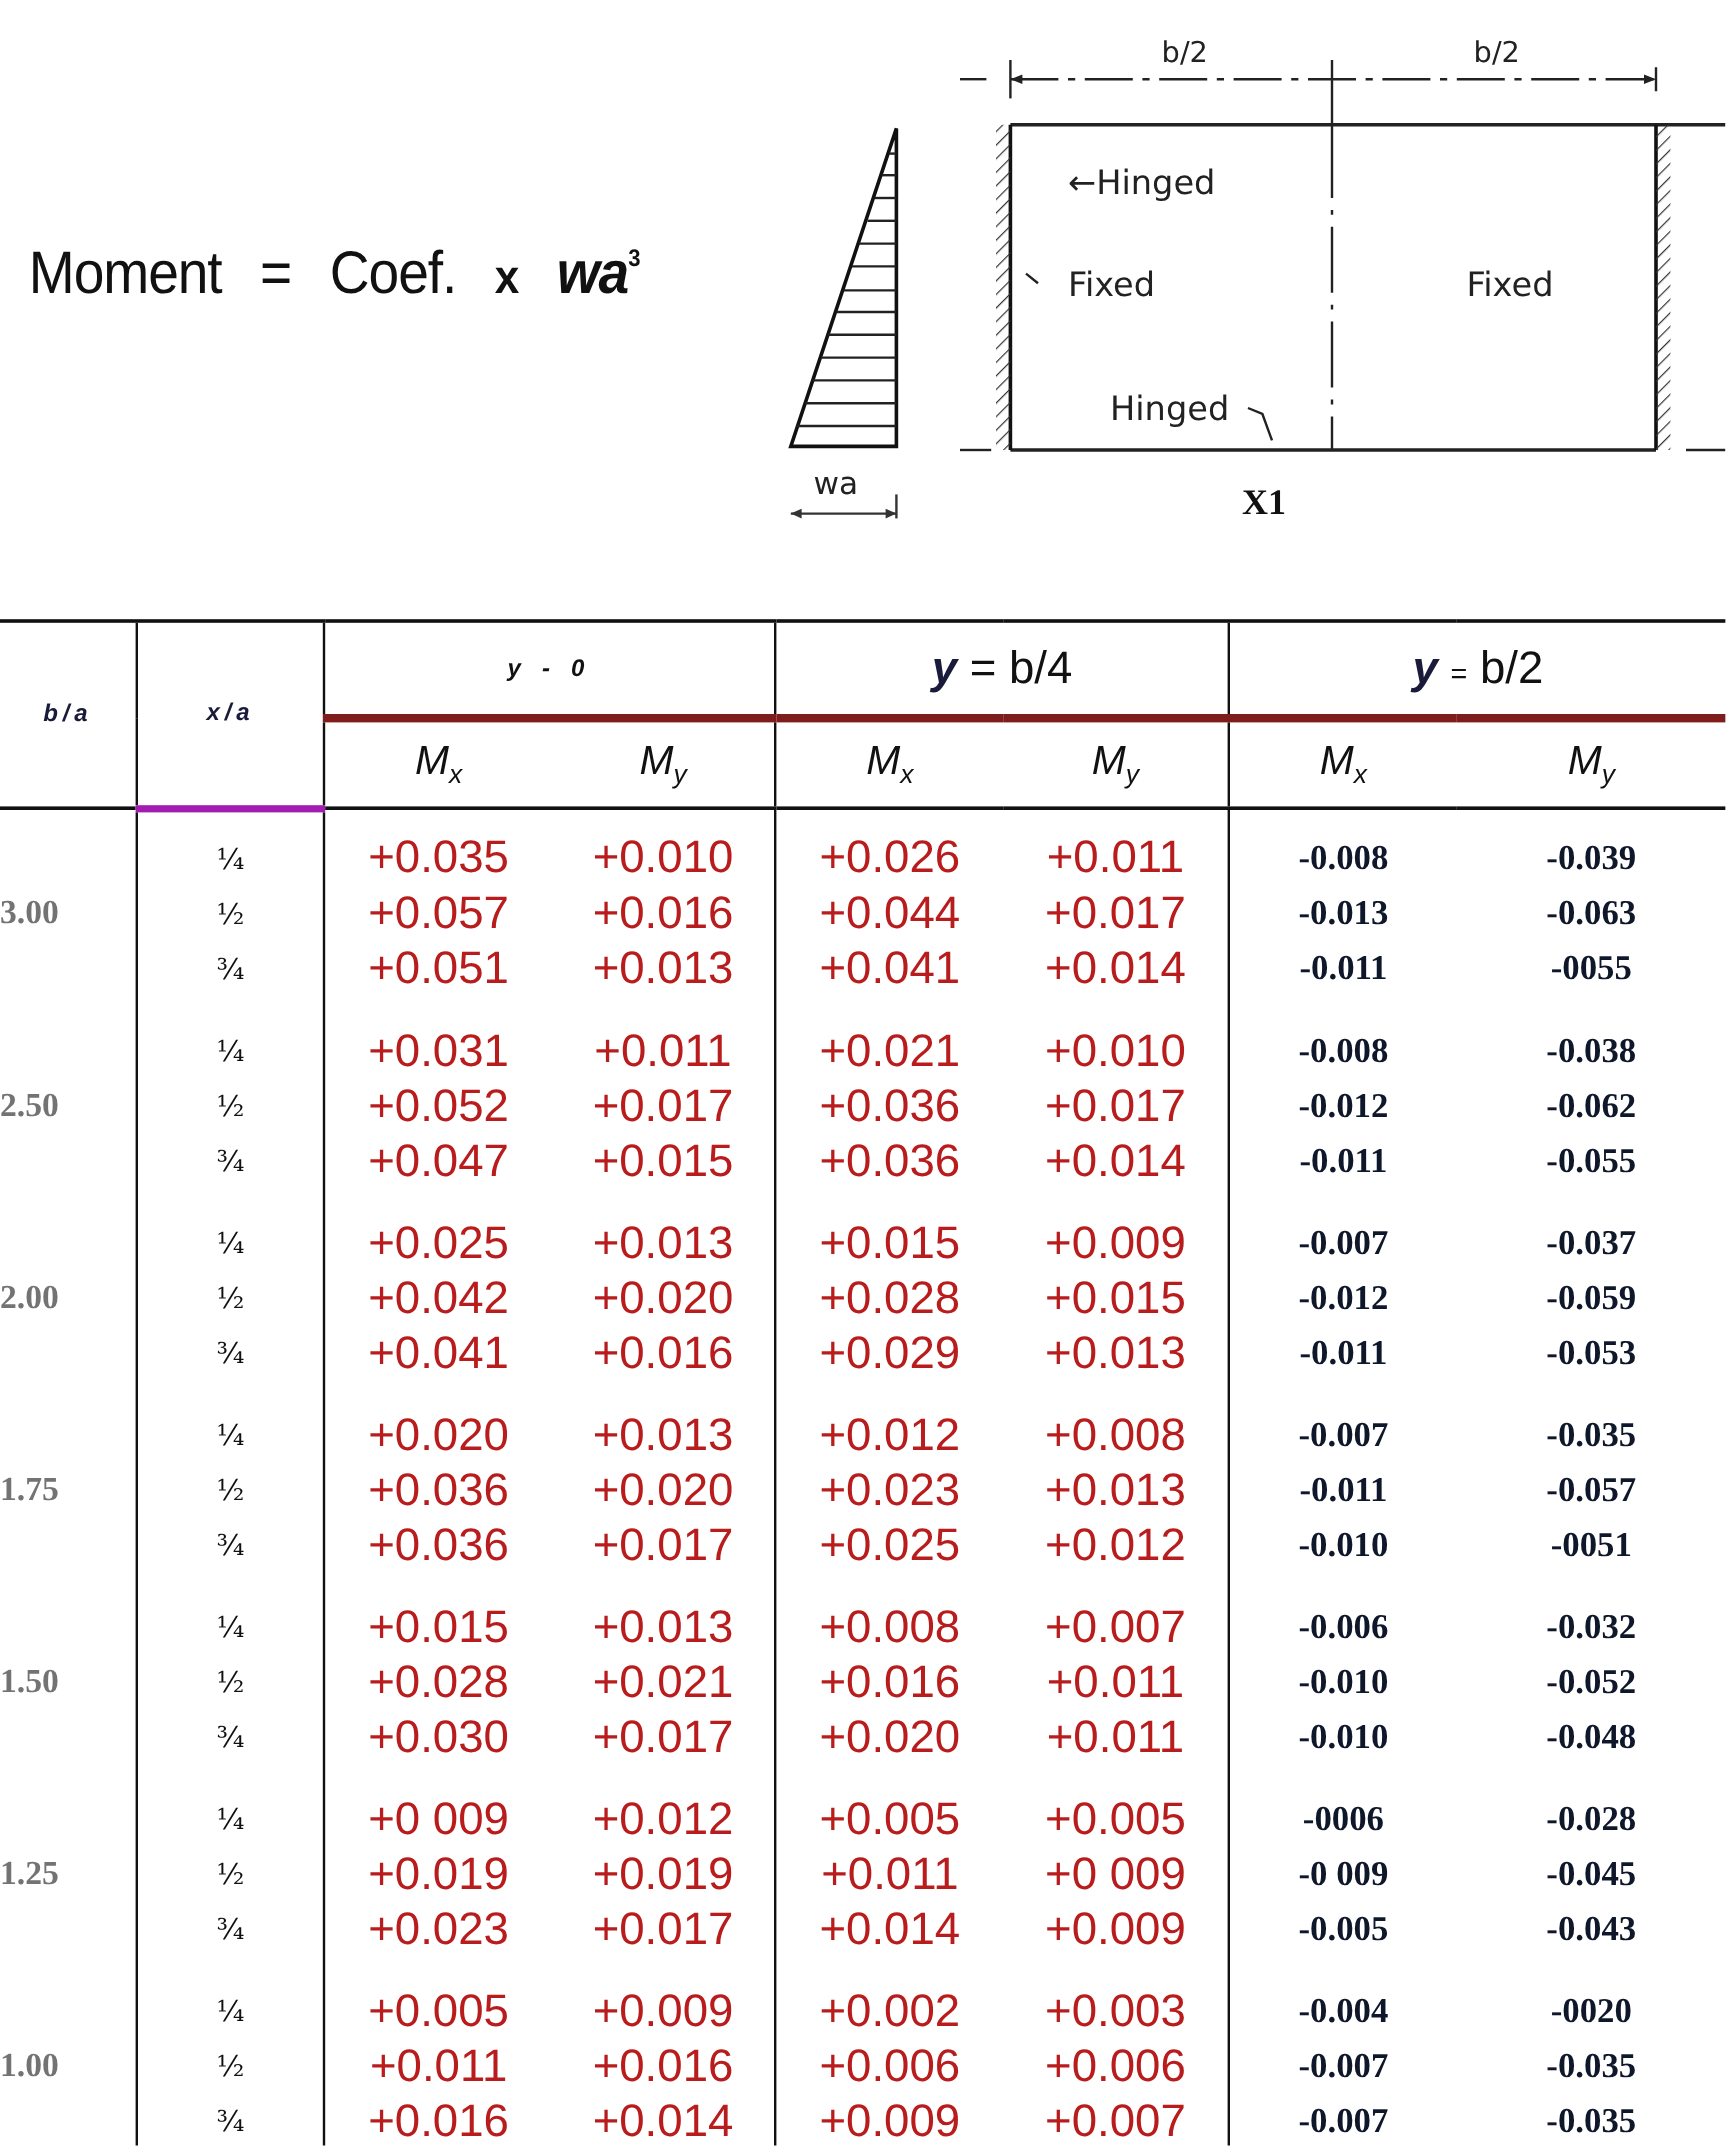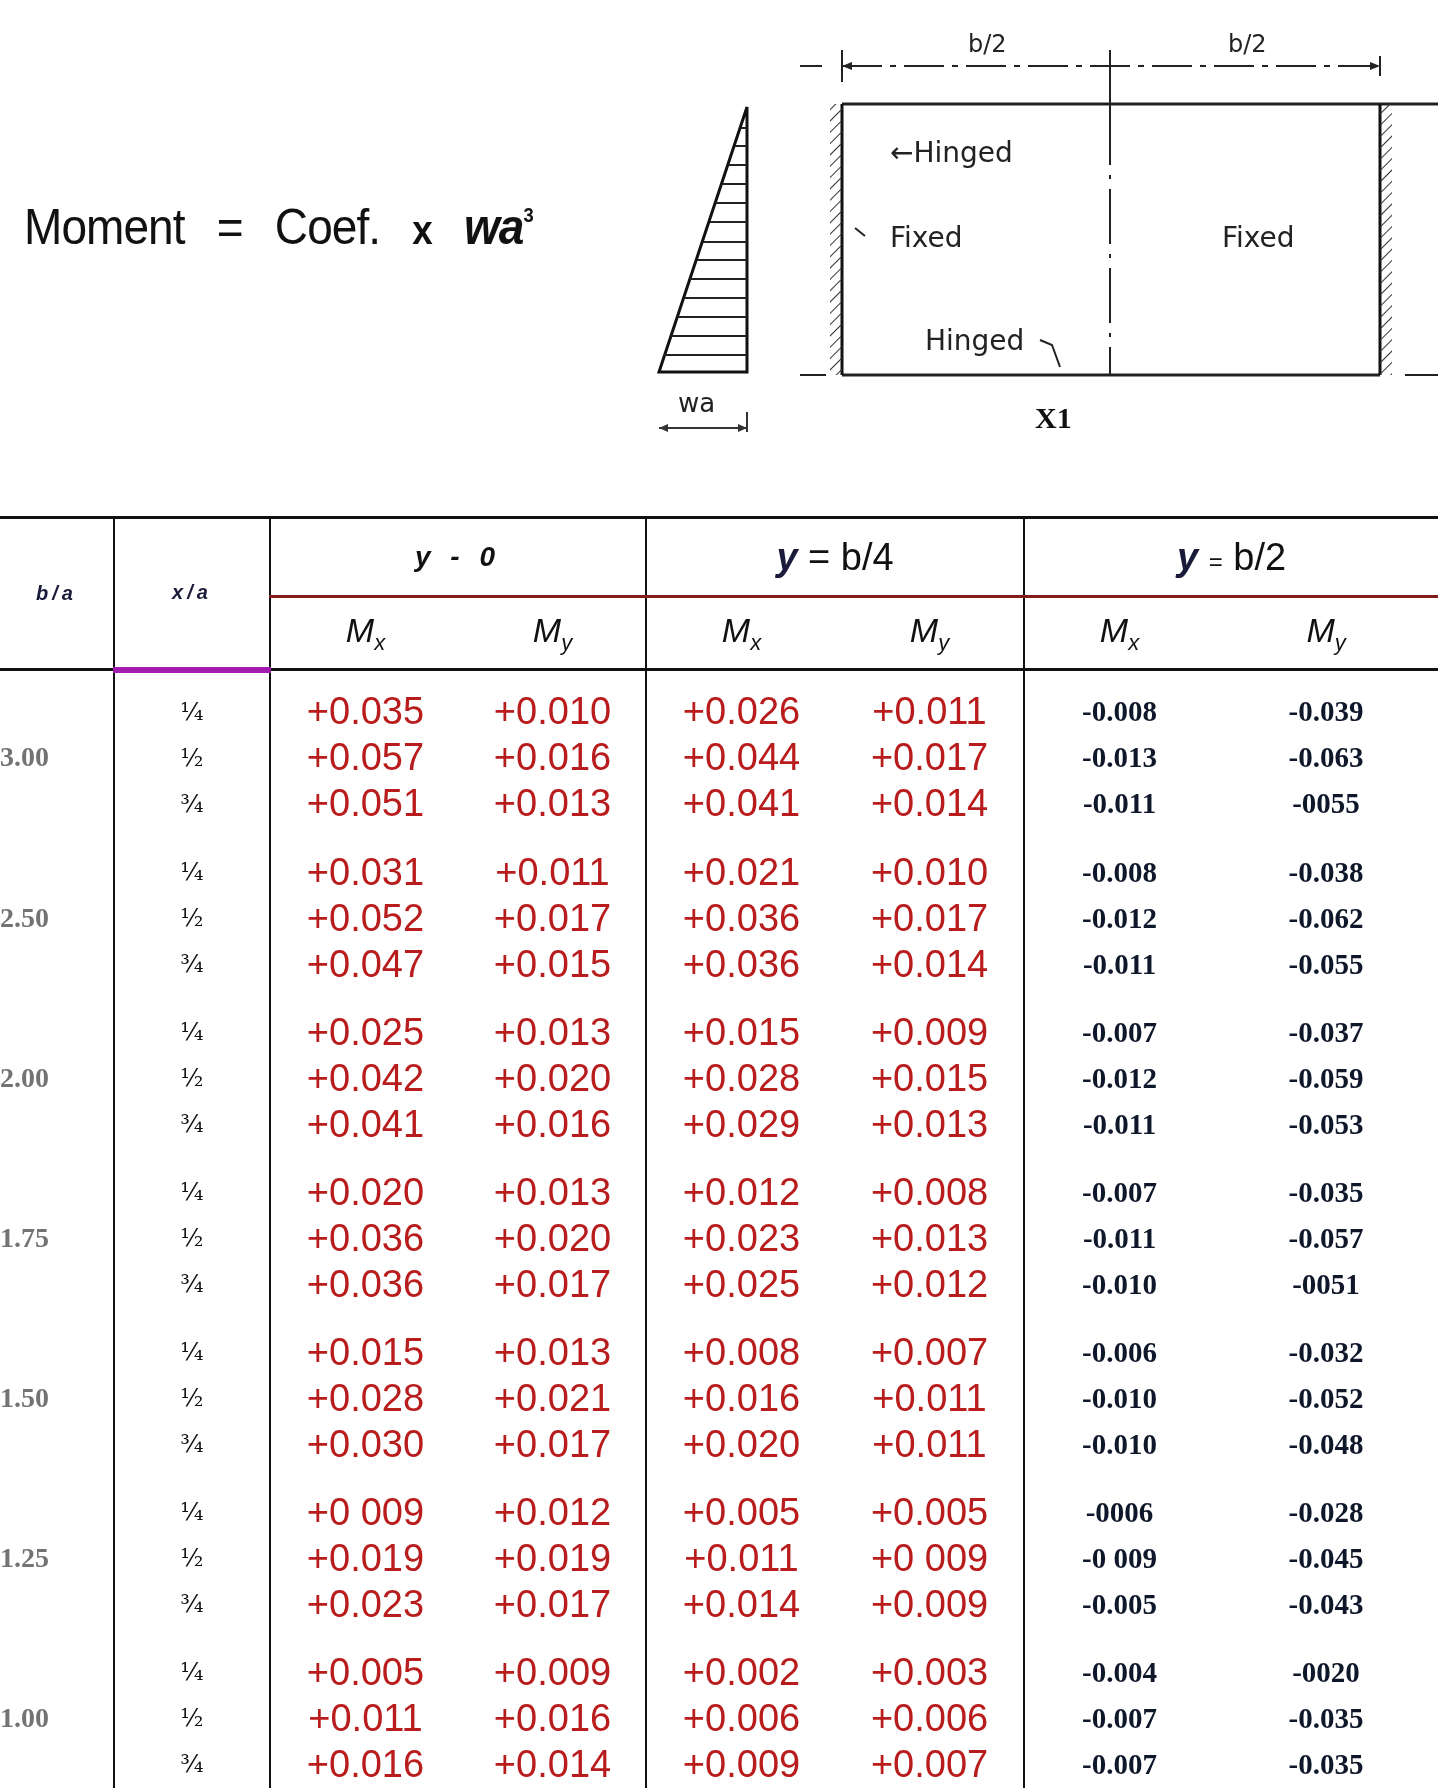--- a/index.html
+++ b/index.html
@@ -16,31 +16,31 @@
   svg.diagram { position: absolute; left: 0; top: 0; }
   .dlabel { font-family: "DejaVu Sans", sans-serif; fill: #222; }
   .x1 { font-family: "Liberation Serif", serif; font-weight: bold; fill: #111; }
 
   table.coef {
     position: absolute; left: 0; top: 516px; width: 1438px;
     border-collapse: collapse; table-layout: fixed;
   }
   table.coef th, table.coef td { padding: 0; }
   .hrow1 th { height: 76px; border-top: 3px solid #111; }
-  .hrow2 th { height: 70px; border-top: 3px solid #7f1d1d; border-bottom: 3px solid #111; }
+  .hrow2 th { height: 70px; border-top: 7px solid #7f1d1d; border-bottom: 3px solid #111; }
   .col-ba { width: 114px; }
   .col-xa { width: 156px; }
   .vline-l { border-left: 2px solid #111; }
   .hbold {
     font-family: "Liberation Sans", sans-serif; font-weight: bold; font-style: italic;
     font-size: 20px; color: #1a1a3a; letter-spacing: 4px;
   }
   .grp { font-family: "Liberation Sans", sans-serif; font-size: 38px; font-weight: normal; color: #111; }
   .grp .yv { font-style: italic; font-weight: bold; color: #1a1a3a; }
-  .grp.y0 { font-style: italic; font-weight: bold; font-size: 28px; letter-spacing: 6px; text-align: center; }
+  .grp.y0 { font-style: italic; font-weight: bold; font-size: 20px; letter-spacing: 6px; text-align: center; }
   .mh { font-family: "Liberation Sans", sans-serif; font-style: italic; font-size: 34px; font-weight: normal; }
   .mh sub { font-size: 22px; }
   td.ba { font-family: "Liberation Serif", serif; font-weight: bold; font-size: 28px; color: #737373; text-align: left; padding-left: 4px; vertical-align: middle; }
   td.xa { font-family: "DejaVu Serif", serif; font-size: 24px; text-align: center; vertical-align: middle; }
   td.xa div, td.v div { height: 46px; line-height: 46px; }
   td.v { text-align: center; vertical-align: middle; }
   td.pos { font-family: "Liberation Sans", sans-serif; font-size: 38px; color: #b91c1c; }
   td.neg { font-family: "Liberation Serif", serif; font-weight: bold; font-size: 29px; color: #0f172a; }
   tr.grp-row td { padding-top: 18px; padding-bottom: 4px; }
   tr.grp-row:first-child td { padding-top: 16px; }

